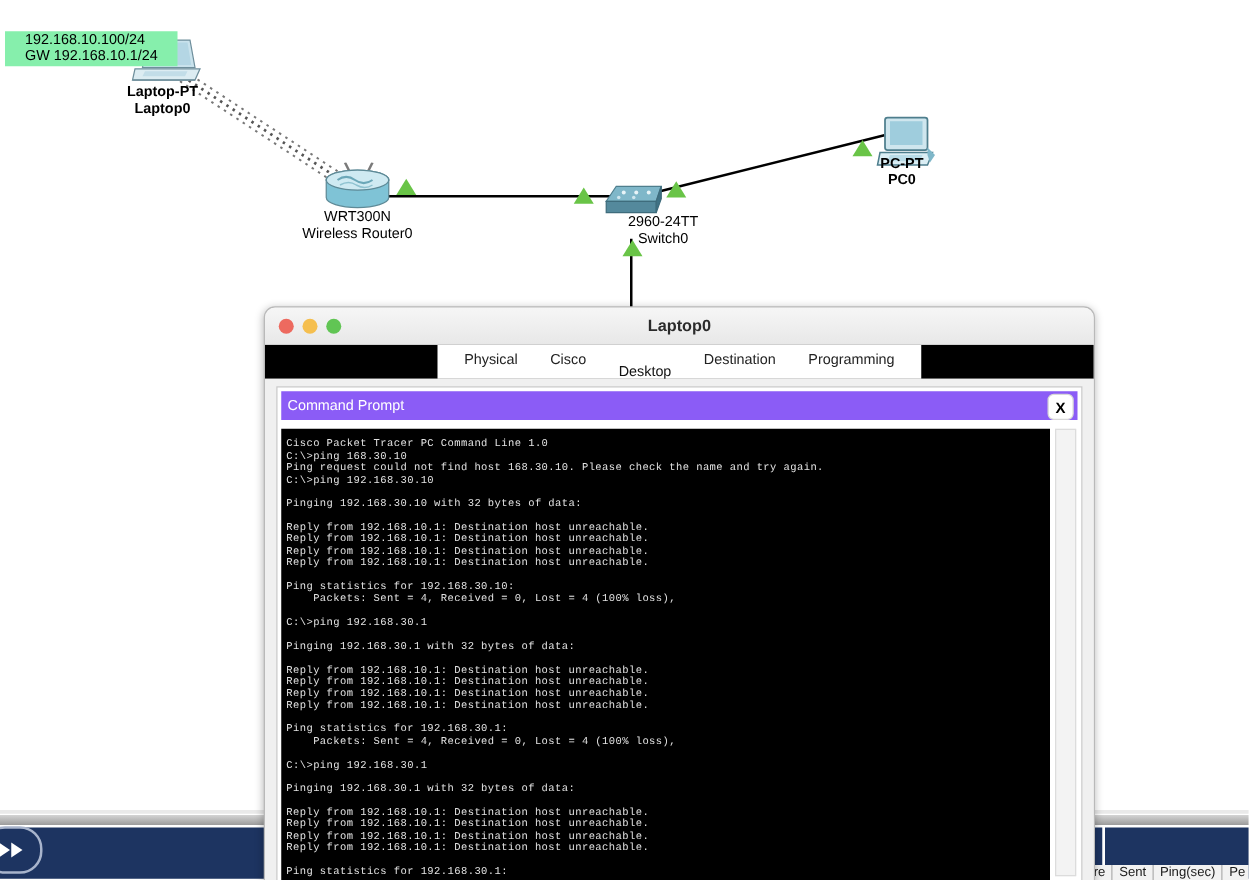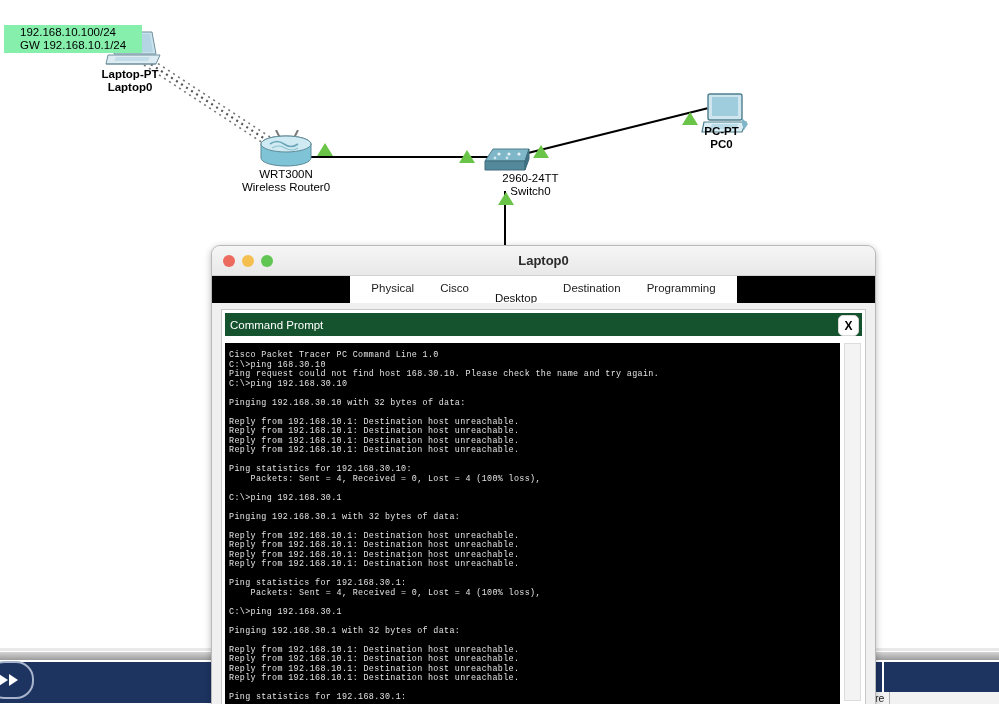--- a/index.html
+++ b/index.html
@@ -65,21 +65,21 @@
     position:absolute; left:-14px; top:661px; width:44px; height:34px;
     border:2px solid #a8b4cc; border-radius:18px;
     background:#1d3461;
     display:flex; align-items:center; justify-content:center;
   }
   .fwd-btn svg { display:block; }
   .sim-headers {
     position:absolute; left:870px; top:692px; width:129px; height:12px;
     overflow:hidden; background:#f2f2f2;
     font-size:10.5px; color:#1a1a1a; white-space:nowrap;
-    display:flex; align-items:flex-start;flex-direction:column;
+    display:flex; align-items:flex-end;
   }
   .sim-headers span { padding:0 5px; border-right:1px solid #b0b0b0; }
 
   
   #device-window {
     position:absolute; left:211px; top:245px; width:663px; height:459px;
     background:#f0f0f0;
     border:1px solid #b9b9b9;
     border-top-left-radius:9px; border-top-right-radius:9px;
     box-shadow:0 2px 7px rgba(0,0,0,.28);
@@ -122,21 +122,21 @@
   }
   #panel {
     position:relative;
     width:100%; height:100%;
     background:#ffffff;
     border:1px solid #c8c8c8;
     box-sizing:border-box;
     padding:3px;
   }
   #cmd-titlebar {
-    position:relative; height:23px; background:#14532d;
+    position:relative; height:23px; background:#8b5cf6;
     display:flex; align-items:center;
   }
   #cmd-title { color:#fff; font-size:11.5px; margin-left:5px; }
   #cmd-close {
     position:absolute; right:3px; top:2px;
     width:19px; height:19px; border-radius:5px;
     background:#ffffff; color:#000;
     font-size:12px; font-weight:bold;
     display:flex; align-items:center; justify-content:center;
     border:1px solid #d8d8d8;
@@ -247,21 +247,21 @@
 
   <div class="fwd-btn">
     <svg width="26" height="16" viewBox="0 0 26 16">
       <polygon points="2,2 11,8 2,14" fill="#ffffff"></polygon>
       <polygon points="12,2 21,8 12,14" fill="#ffffff"></polygon>
     </svg>
   </div>
 
   <div class="sim-headers">
     <span>re</span>
-    <span>Tracer</span>
+    <span>Sent</span>
     <span>Ping(sec)</span>
     <span>Pe</span>
   </div>
 
   <div id="device-window">
 
     <div id="titlebar">
       <div class="traffic">
         <div class="dot red"></div>
         <div class="dot yellow"></div>

